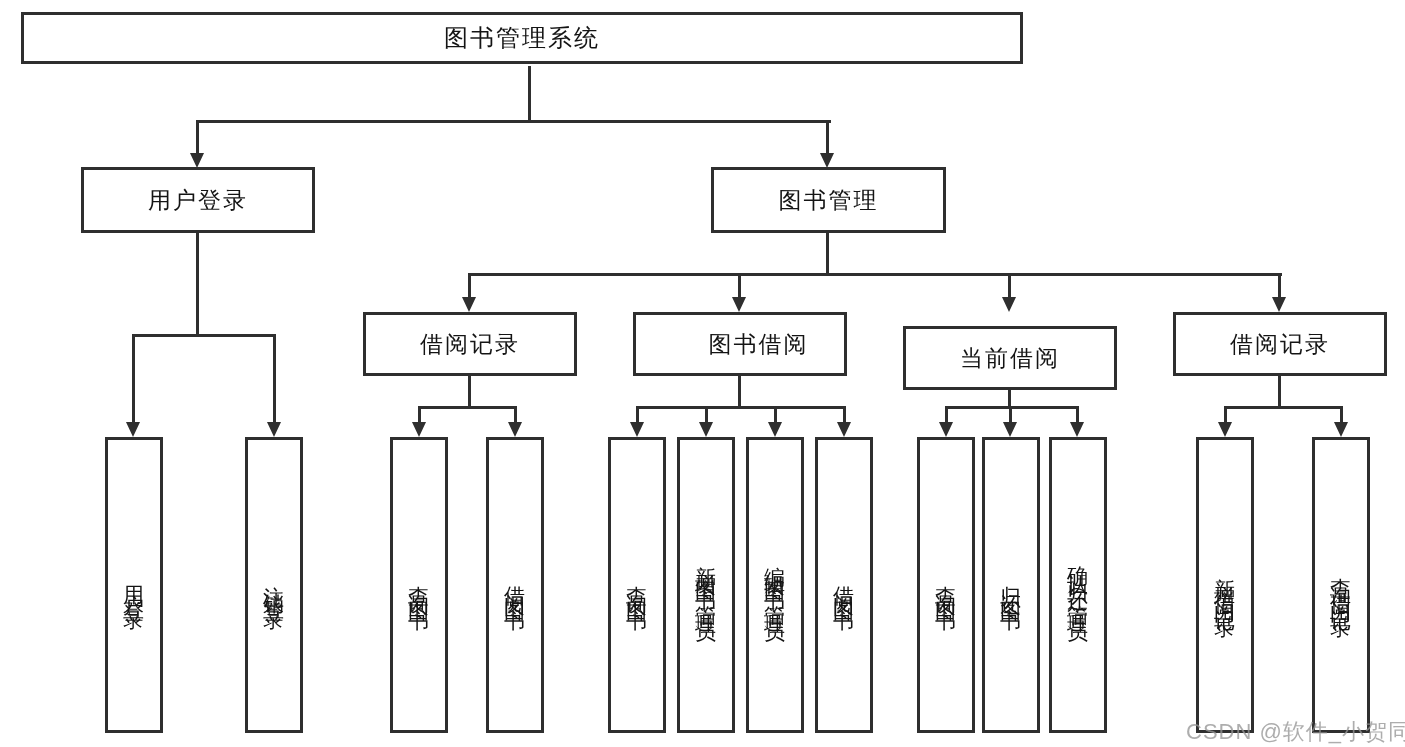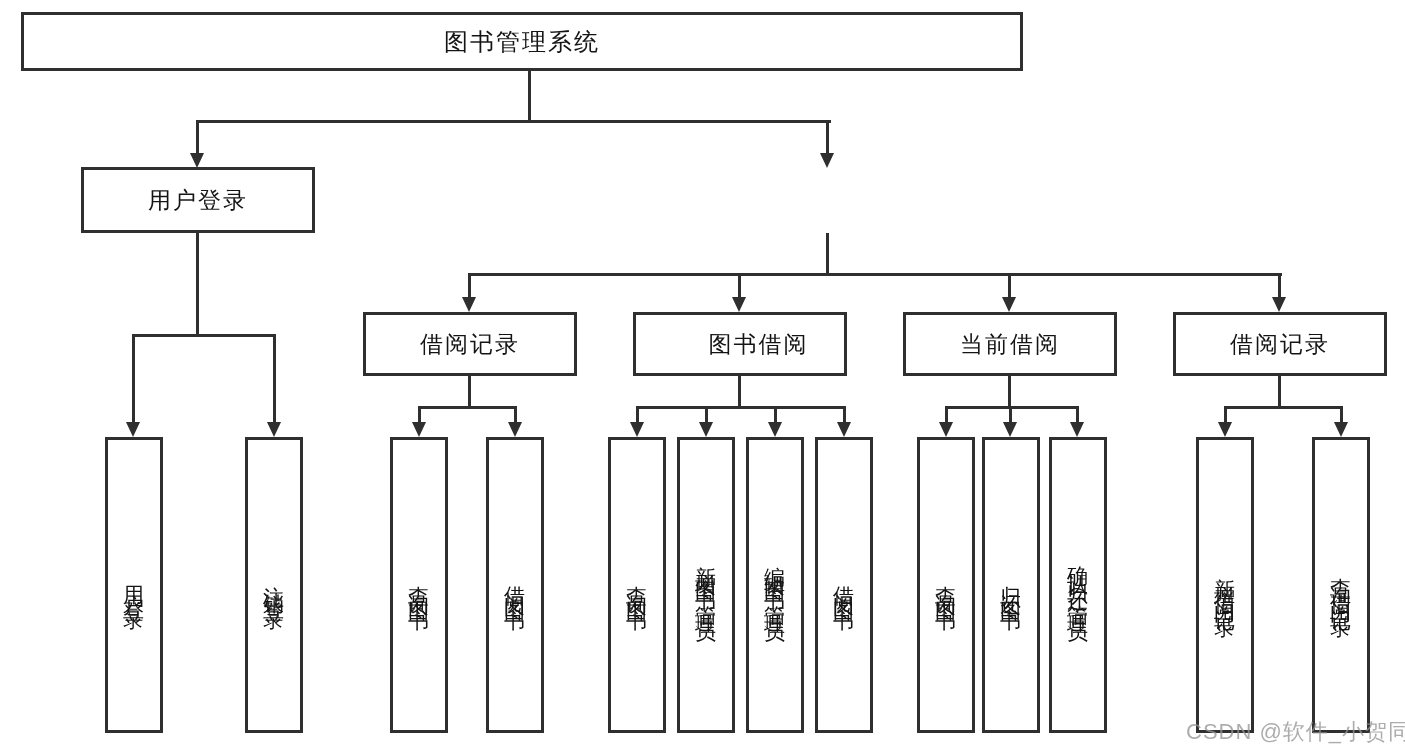--- a/index.html
+++ b/index.html
@@ -53,33 +53,36 @@
     letter-spacing:1px;
     white-space:nowrap;
     z-index:20;
   }
 </style>
 </head>
 <body>
 
 <div id="stage">
 
-  <div class="box title" style="left:21px;top:12px;width:1002px;height:59px;">
+  <div class="box title" style="left:21px;top:12px;width:1002px;height:52px;">
     <span class="hlabel">图书管理系统</span>
   </div>
 
   <div class="vline" style="left:528px;top:66px;height:56px;"></div>
   <div class="hline" style="left:196px;top:120px;width:635px;"></div>
   <div class="vline" style="left:196px;top:120px;height:35px;"></div>
   <div class="arrow" style="left:190px;top:153px;"></div>
   <div class="vline" style="left:826px;top:120px;height:35px;"></div>
   <div class="arrow" style="left:820px;top:153px;"></div>
 
   <div class="box" style="left:81px;top:167px;width:234px;height:66px;">
     <span class="hlabel">用户登录</span>
+  </div>
+  <div class="box" style="left:711px;top:167px;width:235px;height:66px;">
+    <span class="hlabel">图书管理</span>
   </div>
 
   <div class="vline" style="left:196px;top:233px;height:103px;"></div>
   <div class="hline" style="left:132px;top:334px;width:144px;"></div>
   <div class="vline" style="left:132px;top:334px;height:90px;"></div>
   <div class="arrow" style="left:126px;top:422px;"></div>
   <div class="vline" style="left:273px;top:334px;height:90px;"></div>
   <div class="arrow" style="left:267px;top:422px;"></div>
 
   <div class="vline" style="left:826px;top:233px;height:42px;"></div>
@@ -92,21 +95,21 @@
   <div class="arrow" style="left:1002px;top:297px;"></div>
   <div class="vline" style="left:1278px;top:273px;height:27px;"></div>
   <div class="arrow" style="left:1272px;top:297px;"></div>
 
   <div class="box" style="left:363px;top:312px;width:214px;height:64px;">
     <span class="hlabel">借阅记录</span>
   </div>
   <div class="box" style="left:633px;top:312px;width:214px;height:64px;padding-left:37px;">
     <span class="hlabel">图书借阅</span>
   </div>
-  <div class="box" style="left:903px;top:312px;width:214px;height:64px;font-family:Liberation Mono, monospace;">
+  <div class="box" style="left:903px;top:326px;width:214px;height:64px;font-family:Liberation Mono, monospace;">
     <span class="hlabel">当前借阅</span>
   </div>
   <div class="box" style="left:1173px;top:312px;width:214px;height:64px;">
     <span class="hlabel">借阅记录</span>
   </div>
 
   <div class="vline" style="left:468px;top:376px;height:32px;"></div>
   <div class="hline" style="left:418px;top:406px;width:99px;"></div>
   <div class="vline" style="left:418px;top:406px;height:18px;"></div>
   <div class="arrow" style="left:412px;top:422px;"></div>

